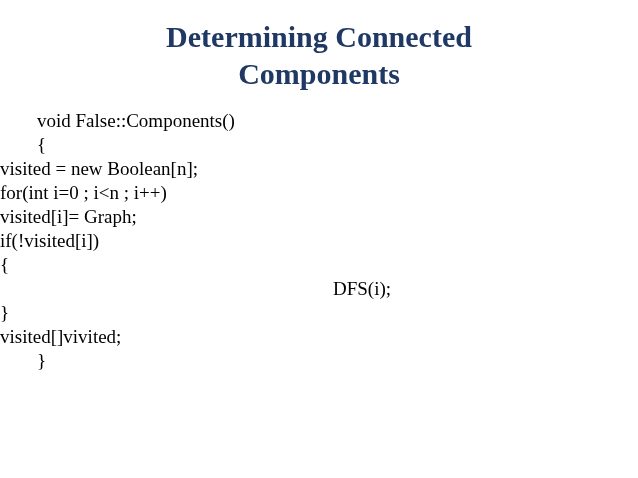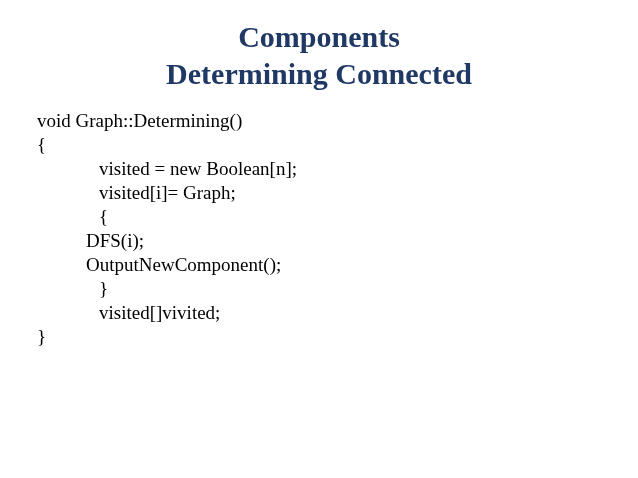--- a/index.html
+++ b/index.html
@@ -51,39 +51,40 @@
 
   .code-line {
     display: block;
     height: 24px;
     white-space: pre;
     color: #000000;
   }
 
   
   .indent-0 { padding-left: 37px; }
-  .indent-1 { padding-left: 99px; }
-  .indent-2 { padding-left: 86px; }
+  .indent-1 { }
+  .indent-2 { padding-left: 86px; text-align: center; }
 </style>
 </head>
 <body>
 
 <div id="slide">
 
   <div class="slide-title">
+    <span class="title-line">Determining Connected</span>
     <span class="title-line">Components</span>
-    <span class="title-line">Determining Connected</span>
   </div>
 
   <div class="code-block">
-    <span class="code-line indent-0">void Graph::Determining()</span>
+    <span class="code-line indent-0">void False::Components()</span>
     <span class="code-line indent-0">{</span>
     <span class="code-line indent-1">visited = new Boolean[n];</span>
+    <span class="code-line indent-1">for(int i=0 ; i&lt;n ; i++)</span>
     <span class="code-line indent-1">visited[i]= Graph;</span>
+    <span class="code-line indent-1">if(!visited[i])</span>
     <span class="code-line indent-1">{</span>
     <span class="code-line indent-2">DFS(i);</span>
-    <span class="code-line indent-2">OutputNewComponent();</span>
     <span class="code-line indent-1">}</span>
     <span class="code-line indent-1">visited[]vivited;</span>
     <span class="code-line indent-0">}</span>
   </div>
 
 </div>
 
 </body></html>

